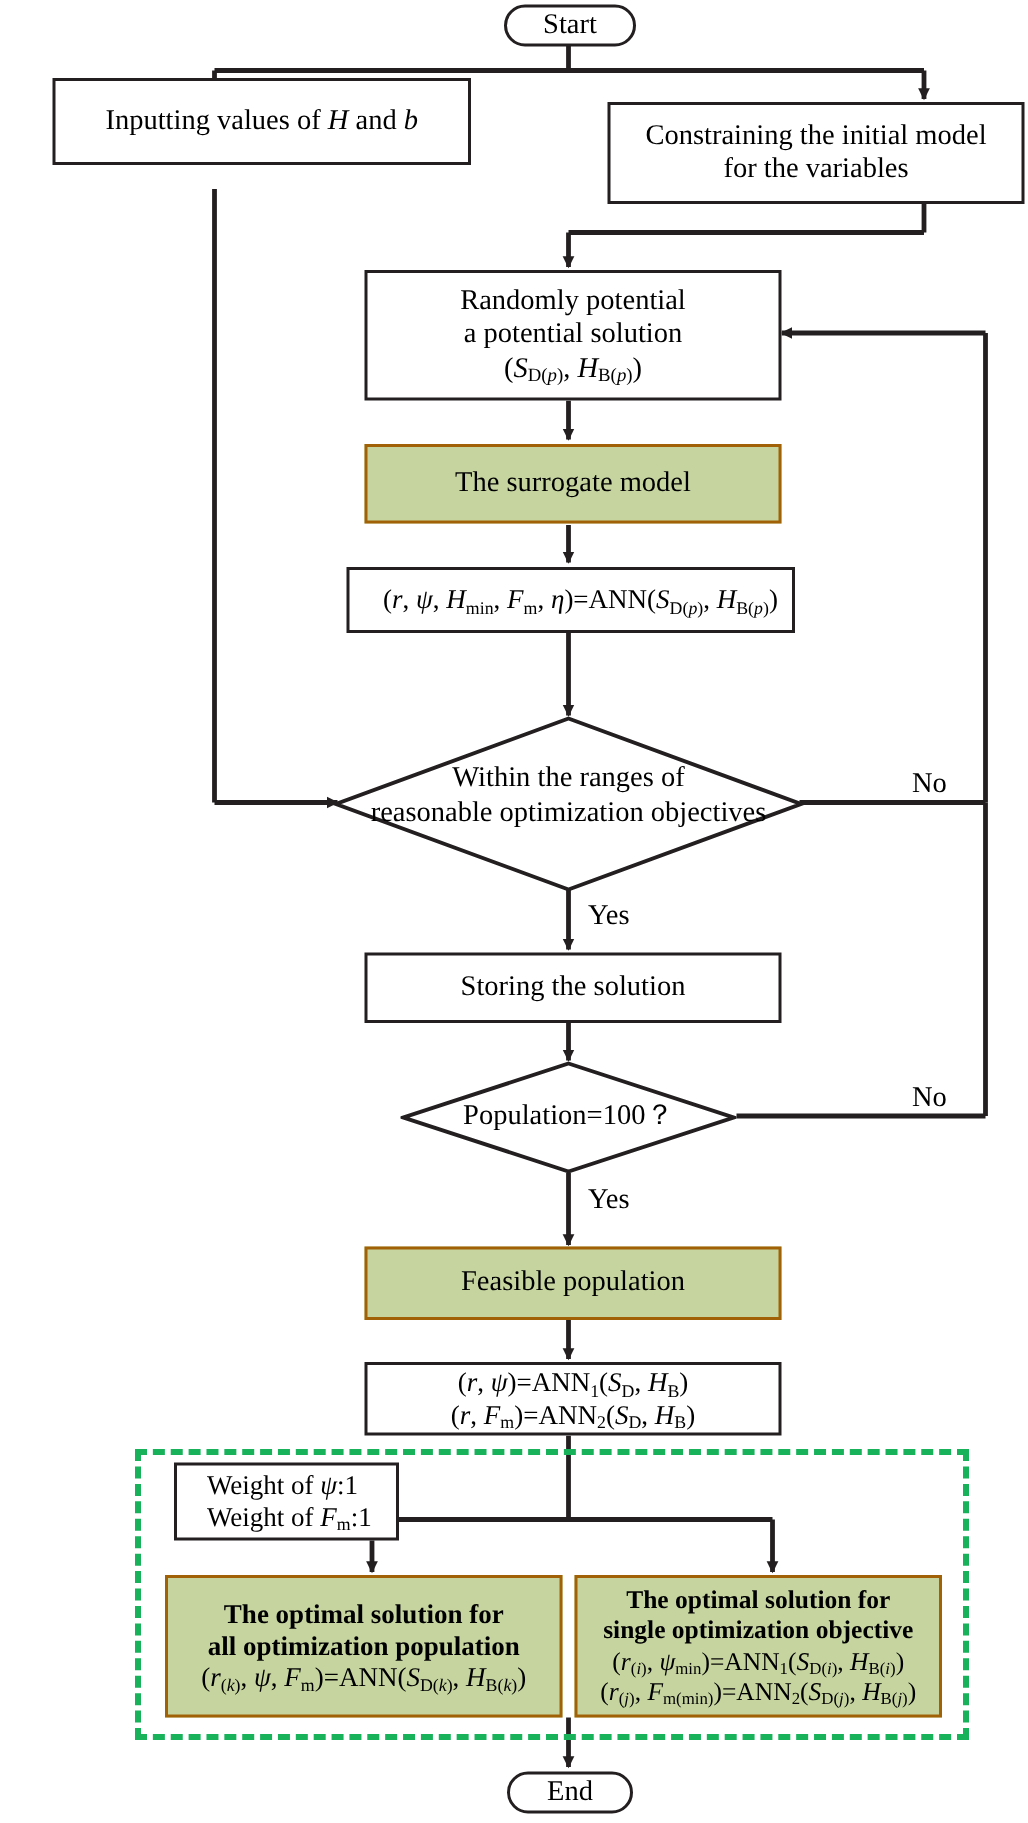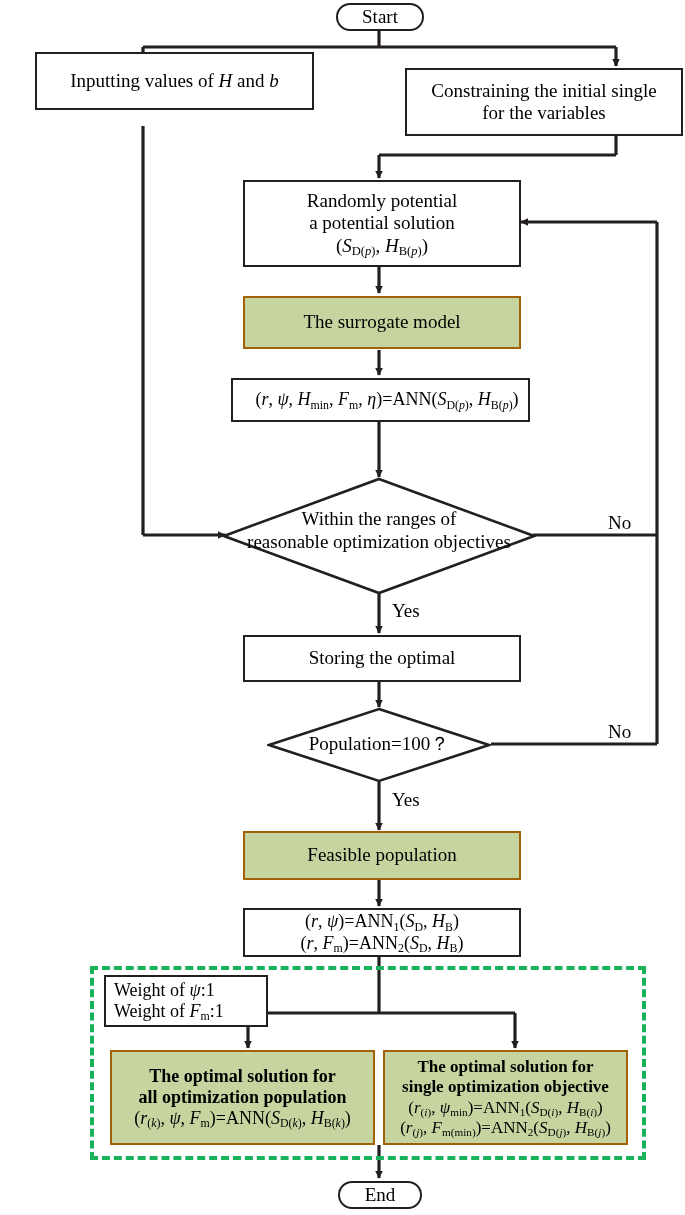--- a/index.html
+++ b/index.html
@@ -125,21 +125,21 @@
 
   <div class="node terminal" style="left:336px; top:3px; width:88px; height:28px; font-size:19px;">
     <span class="lbl">Start</span>
   </div>
 
   <div class="node" style="left:5px; top:52px; width:279px; height:58px; font-size:19px;margin-left:30px;">
     <span class="lbl">Inputting values of <i class="it">H</i> and <i class="it">b</i></span>
   </div>
 
   <div class="node" style="left:405px; top:68px; width:278px; height:68px; font-size:19px;">
-    <span class="lbl">Constraining the initial single</span>
+    <span class="lbl">Constraining the initial model</span>
     <span class="lbl">for the variables</span>
   </div>
 
   <div class="node" style="left:243px; top:180px; width:278px; height:87px; font-size:19px;">
     <span class="lbl">Randomly potential</span>
     <span class="lbl">a potential solution</span>
     <span class="lbl">(<i class="it">S</i><sub>D(<i class="it">p</i>)</sub>, <i class="it">H</i><sub>B(<i class="it">p</i>)</sub>)</span>
   </div>
 
   <div class="node green" style="left:243px; top:296px; width:278px; height:53px; font-size:19px;">
@@ -155,21 +155,21 @@
   </svg>
   <div class="diamond-text" style="left:222px; top:508px; width:314px; font-size:19px;">
     <span class="lbl">Within the ranges of</span>
     <span class="lbl">reasonable optimization objectives</span>
   </div>
 
   <div class="edge-label" style="left:608px; top:513px; font-size:19px;"><span>No</span></div>
   <div class="edge-label" style="left:392px; top:601px; font-size:19px;"><span>Yes</span></div>
 
   <div class="node" style="left:243px; top:635px; width:278px; height:47px; font-size:19px;">
-    <span class="lbl">Storing the optimal</span>
+    <span class="lbl">Storing the solution</span>
   </div>
 
   <svg style="position:absolute; left:267px; top:707px; width:224px; height:76px;" viewBox="0 0 224 76">
     <polygon points="112,2 222,38 112,74 2,38" fill="#ffffff" stroke="#231f20" stroke-width="2.6"></polygon>
   </svg>
   <div class="diamond-text" style="left:267px; top:733px; width:224px; font-size:19px;">
     <span class="lbl">Population=100？</span>
   </div>
 
   <div class="edge-label" style="left:608px; top:722px; font-size:19px;"><span>No</span></div>
@@ -177,21 +177,21 @@
 
   <div class="node green" style="left:243px; top:831px; width:278px; height:49px; font-size:19px;">
     <span class="lbl">Feasible population</span>
   </div>
 
   <div class="node" style="left:243px; top:908px; width:278px; height:49px; font-size:18px;">
     <span class="lbl">(<i class="it">r</i>, <i class="it">ψ</i>)=ANN<sub>1</sub>(<i class="it">S</i><sub>D</sub>, <i class="it">H</i><sub>B</sub>)</span>
     <span class="lbl">(<i class="it">r</i>, <i class="it">F</i><sub>m</sub>)=ANN<sub>2</sub>(<i class="it">S</i><sub>D</sub>, <i class="it">H</i><sub>B</sub>)</span>
   </div>
 
-  <div class="node" style="left:104px; top:975px; width:164px; height:52px; font-size:18px; align-items:flex-start; padding-left:8px;">
+  <div class="node" style="left:116px; top:975px; width:150px; height:52px; font-size:18px; align-items:flex-start; padding-left:20px;">
     <span class="lbl">Weight of <i class="it">ψ</i>:1</span>
     <span class="lbl">Weight of <i class="it">F</i><sub>m</sub>:1</span>
   </div>
 
   <div class="node green" style="left:110px; top:1050px; width:265px; height:95px; font-size:18px;">
     <span class="lbl"><b class="bold">The optimal solution for</b></span>
     <span class="lbl"><b class="bold">all optimization population</b></span>
     <span class="lbl">(<i class="it">r</i><sub>(<i class="it">k</i>)</sub>, <i class="it">ψ</i>, <i class="it">F</i><sub>m</sub>)=ANN(<i class="it">S</i><sub>D(<i class="it">k</i>)</sub>, <i class="it">H</i><sub>B(<i class="it">k</i>)</sub>)</span>
   </div>
 

